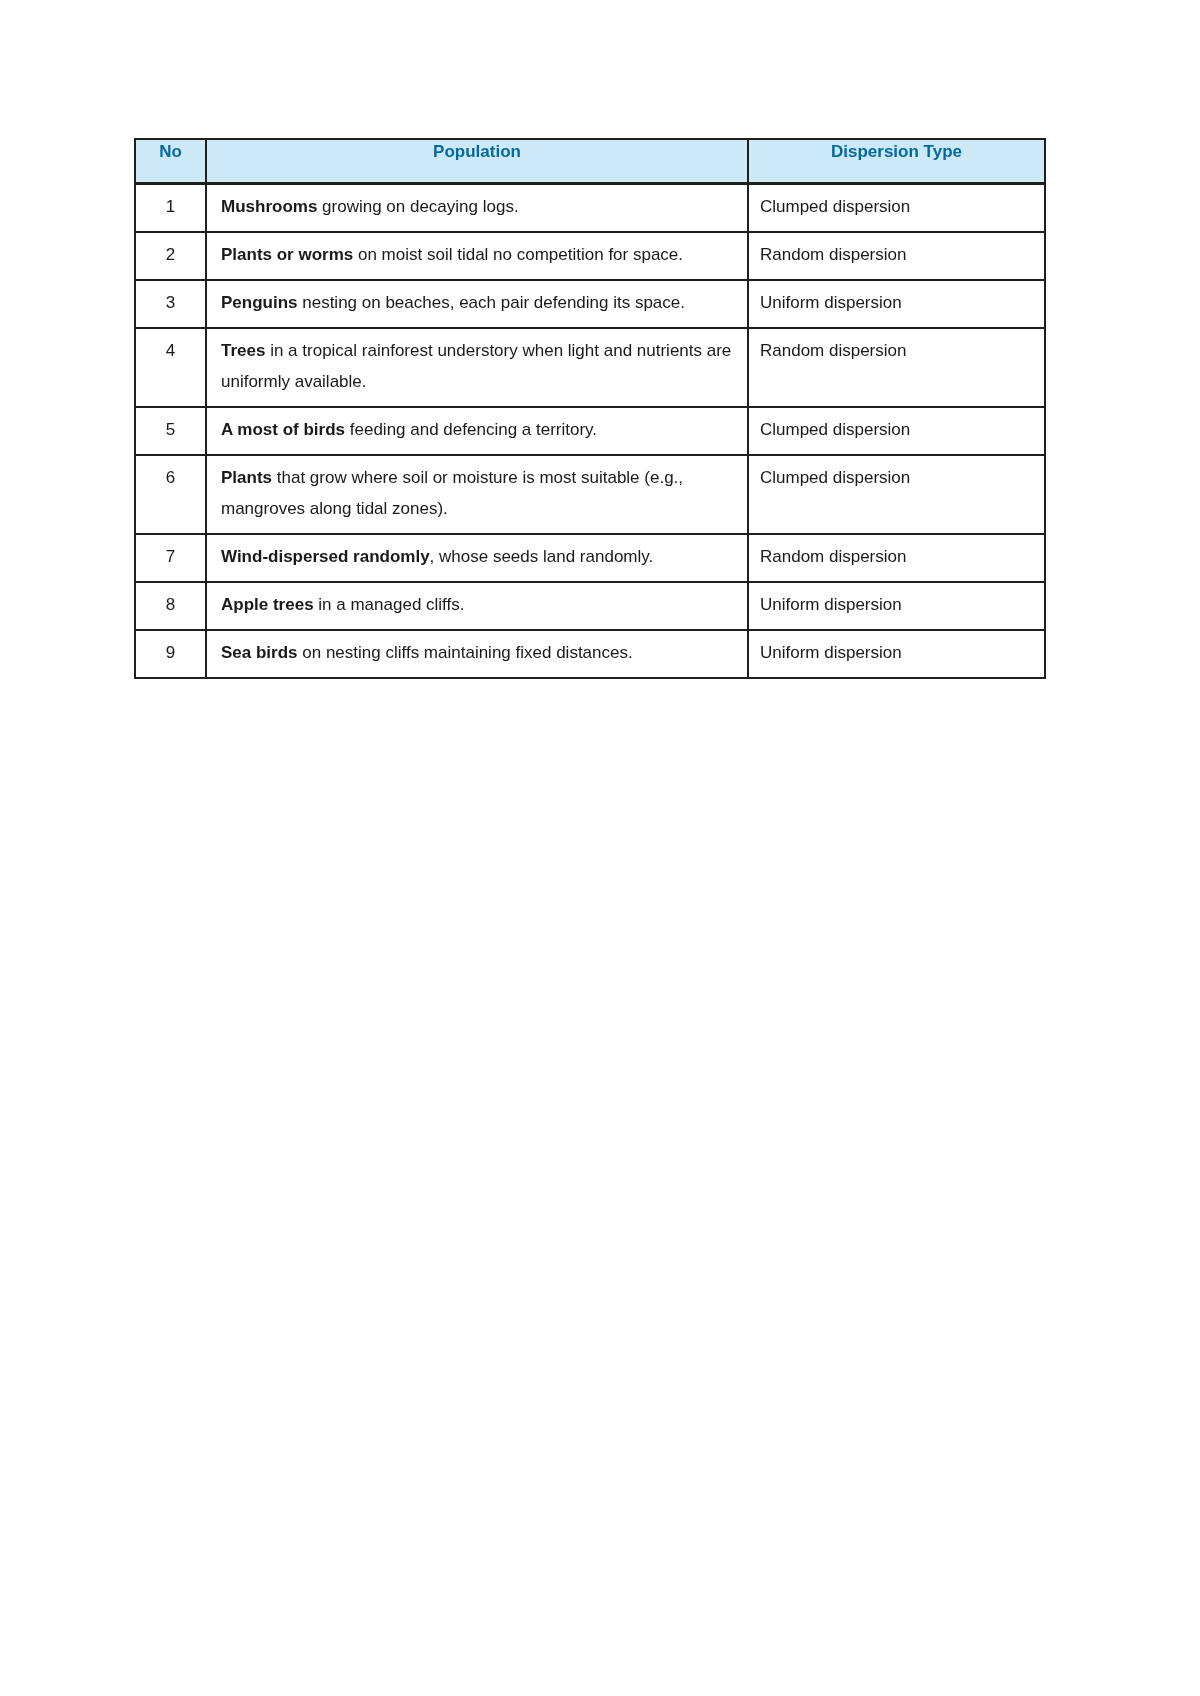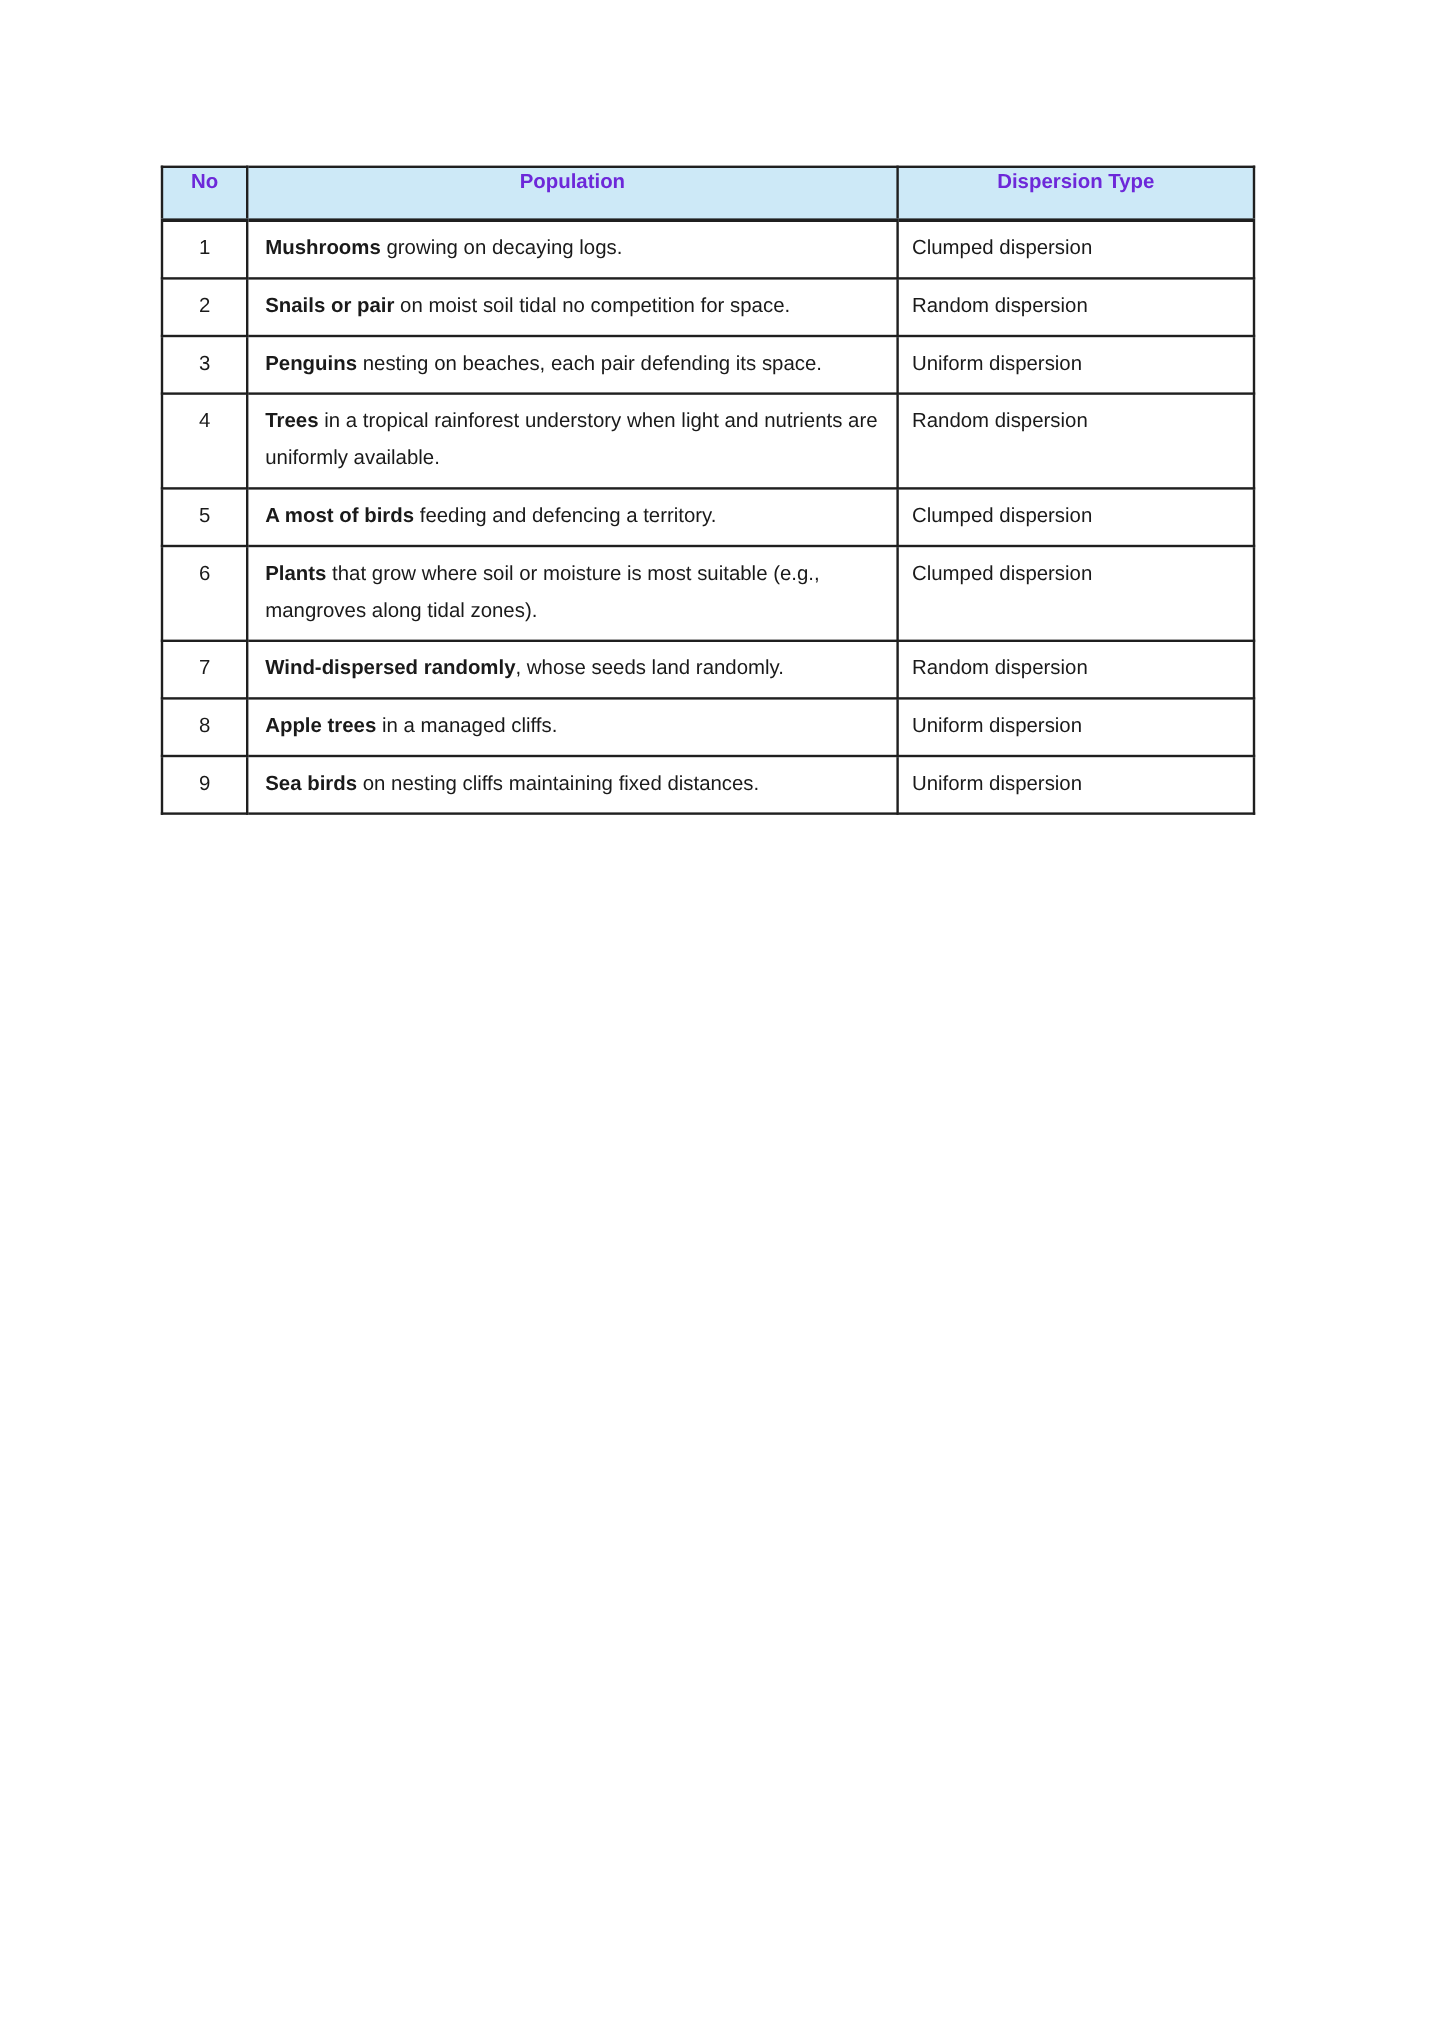--- a/index.html
+++ b/index.html
@@ -39,21 +39,21 @@
     font-size: 17px;
     vertical-align: top;
   }
   table.dispersion-table thead th {
     background: #cde9f7;
     font-weight: bold;
     text-align: center;
     height: 22px;
     padding: 2px 4px 18px 4px;
     border-bottom-width: 3px;
-    color: #6d28d9;
+    color: #0369a1;
   }
   col.col-no { width: 71px; }
   col.col-population { width: 542px; }
   col.col-dispersion { width: 297px; }
   td.cell-no {
     text-align: center;
     padding: 6px 4px 8px 4px;
     line-height: 31px;
   }
   td.cell-population {
@@ -91,21 +91,21 @@
     <td class="cell-no">1</td>
     <td class="cell-population">
       <span class="lead">Mushrooms</span><span> growing on decaying logs.</span>
     </td>
     <td class="cell-dispersion">Clumped dispersion</td>
   </tr>
 
   <tr>
     <td class="cell-no">2</td>
     <td class="cell-population">
-      <span class="lead">Snails or pair</span><span> on moist soil tidal no competition for space.</span>
+      <span class="lead">Plants or worms</span><span> on moist soil tidal no competition for space.</span>
     </td>
     <td class="cell-dispersion">Random dispersion</td>
   </tr>
 
   <tr>
     <td class="cell-no">3</td>
     <td class="cell-population">
       <span class="lead">Penguins</span><span> nesting on beaches, each pair defending its space.</span>
     </td>
     <td class="cell-dispersion">Uniform dispersion</td>

